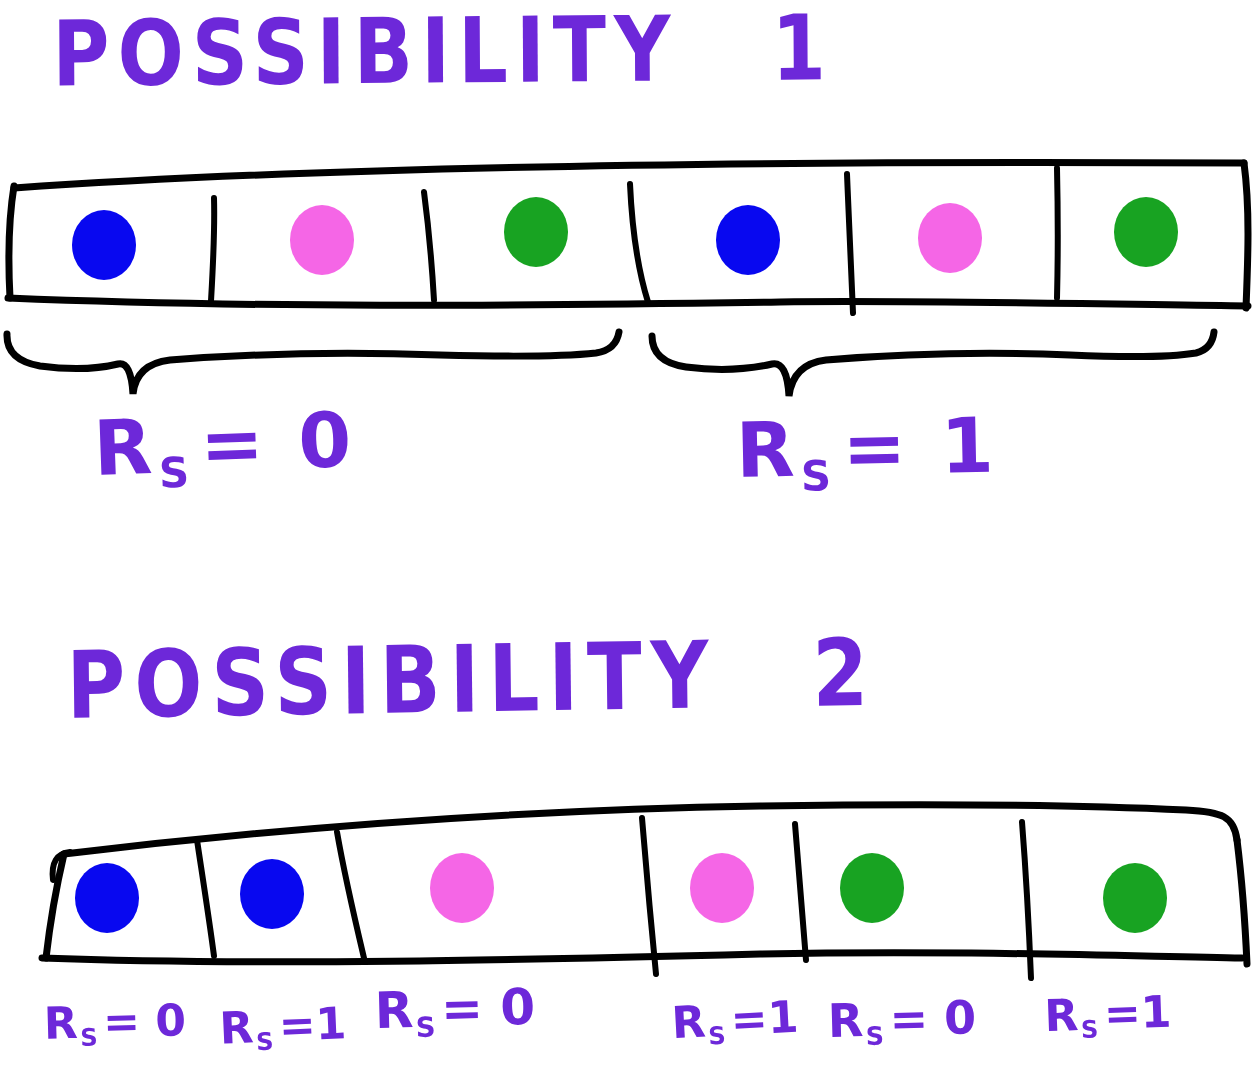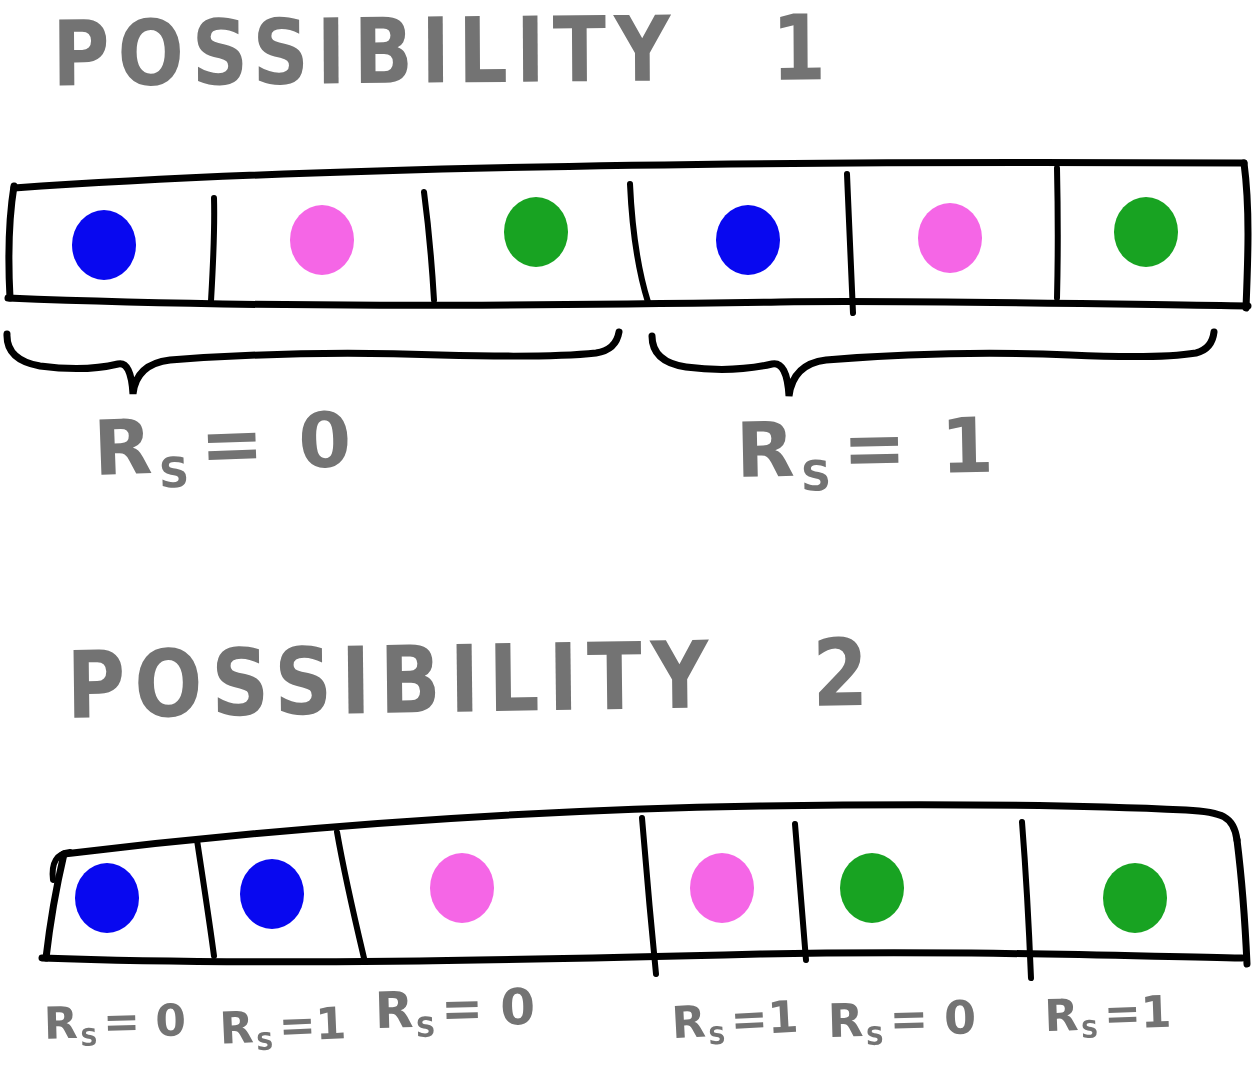--- a/index.html
+++ b/index.html
@@ -3,21 +3,21 @@
 <meta charset="utf-8">
 <style>
   html, body { margin: 0; padding: 0; background: #ffffff; }
   #canvas {
     position: relative;
     width: 1259px;
     height: 1074px;
     background: #ffffff;
     overflow: hidden;
     font-family: "DejaVu Sans", sans-serif;
-    color: #737373;
+    color: #6d28d9;
   }
   .title {
     position: absolute;
     font-weight: bold;
     white-space: nowrap;
     transform-origin: left top;
   }
   #title1 {
     left: 52px; top: 2px;
     font-size: 78px;

